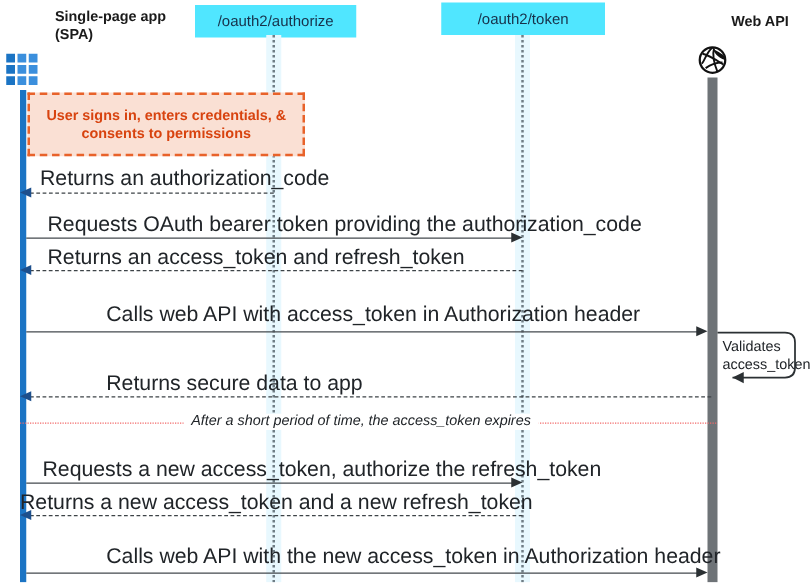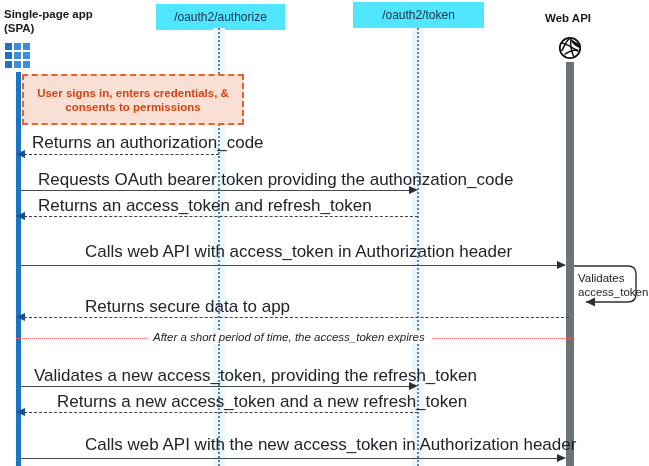--- a/index.html
+++ b/index.html
@@ -19,20 +19,21 @@
   }
 
   
   .actor-title {
     position: absolute;
     font-size: 11.5px;
     font-weight: bold;
     color: #1a1a1a;
     line-height: 14px;
     white-space: pre-line;
+    margin-left: 40px;
   }
   .actor-box {
     position: absolute;
     background: #50e6ff;
     color: #17314a;
     font-size: 12px;
     text-align: center;
     line-height: 26px;
     height: 26px;
     white-space: nowrap;
@@ -219,25 +220,25 @@
   <div class="self-msg-label" style="left:578px; top:271px;">Validates
 access_token</div>
 
   <div class="msg-label" style="left:85px; top:300px;">Returns secure data to app</div>
   <div class="msg-line dashed" style="left:24px; top:317px; width:545px;"></div>
   <div class="arrow-head left" style="left:16px; top:313px;"></div>
 
   <div class="divider-line" style="left:16px; top:338px; width:557px;"></div>
   <div class="divider-label" style="left:147px; top:331px;font-style:italic;">After a short period of time, the access_token expires</div>
 
-  <div class="msg-label" style="left:34px; top:369px;">Validates a new access_token, providing the refresh_token</div>
+  <div class="msg-label" style="left:34px; top:369px;">Requests a new access_token, authorize the refresh_token</div>
   <div class="msg-line solid" style="left:21px; top:386px; width:389px;"></div>
   <div class="arrow-head right" style="left:409px; top:382px;"></div>
 
-  <div class="msg-label" style="left:34px; top:395px;padding-left:23px;">Returns a new access_token and a new refresh_token</div>
+  <div class="msg-label" style="left:16px; top:395px;">Returns a new access_token and a new refresh_token</div>
   <div class="msg-line dashed" style="left:24px; top:412px; width:394px;"></div>
   <div class="arrow-head left" style="left:16px; top:408px;"></div>
 
   <div class="msg-label" style="left:85px; top:438px;">Calls web API with the new access_token in Authorization header</div>
   <div class="msg-line solid" style="left:21px; top:458px; width:537px;"></div>
   <div class="arrow-head right" style="left:557px; top:454px;"></div>
 
 </div>
 
 </body></html>

